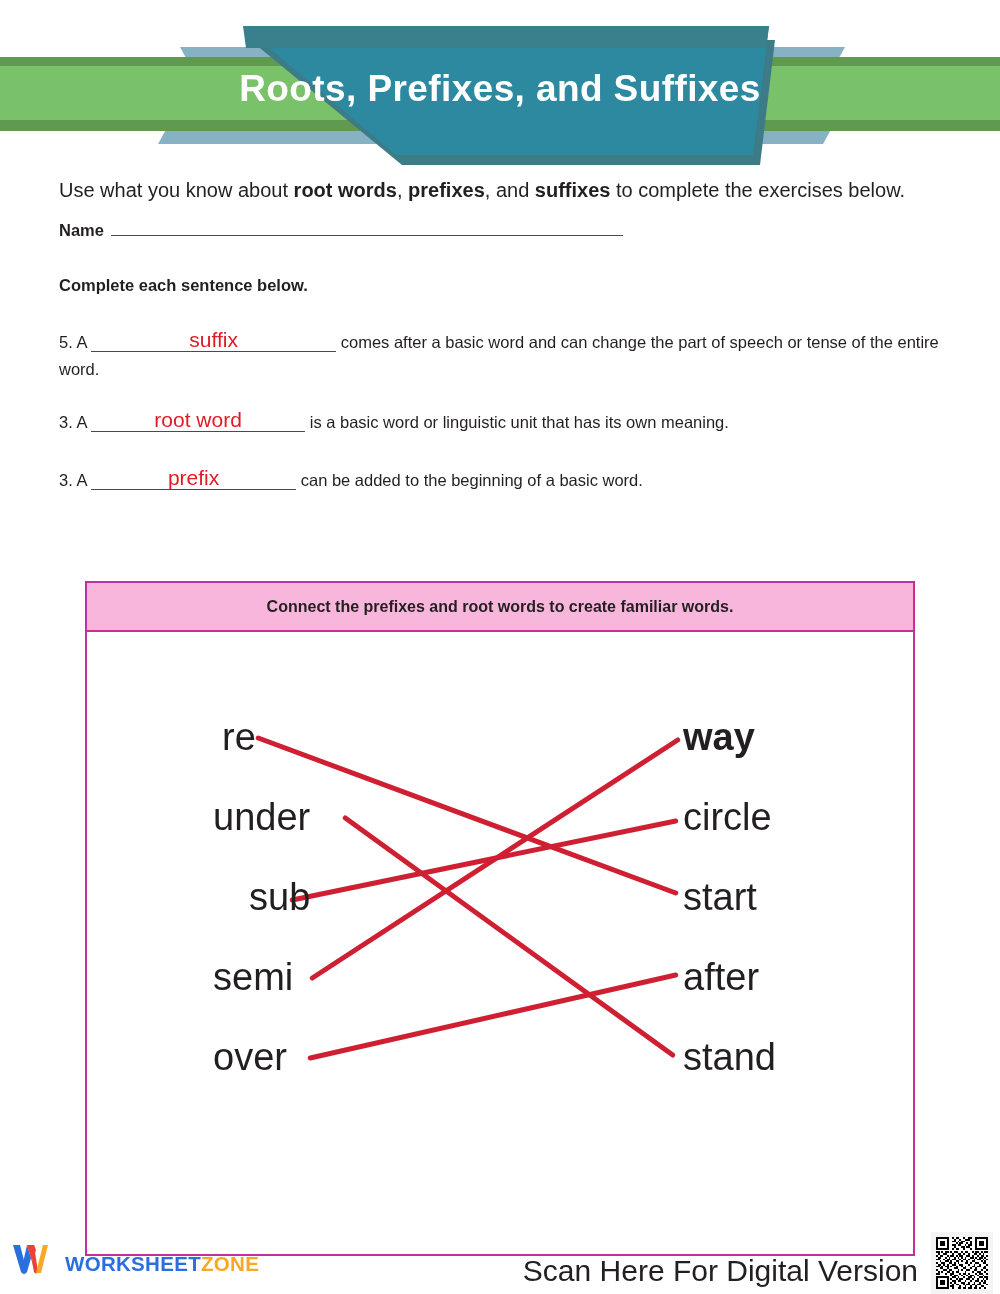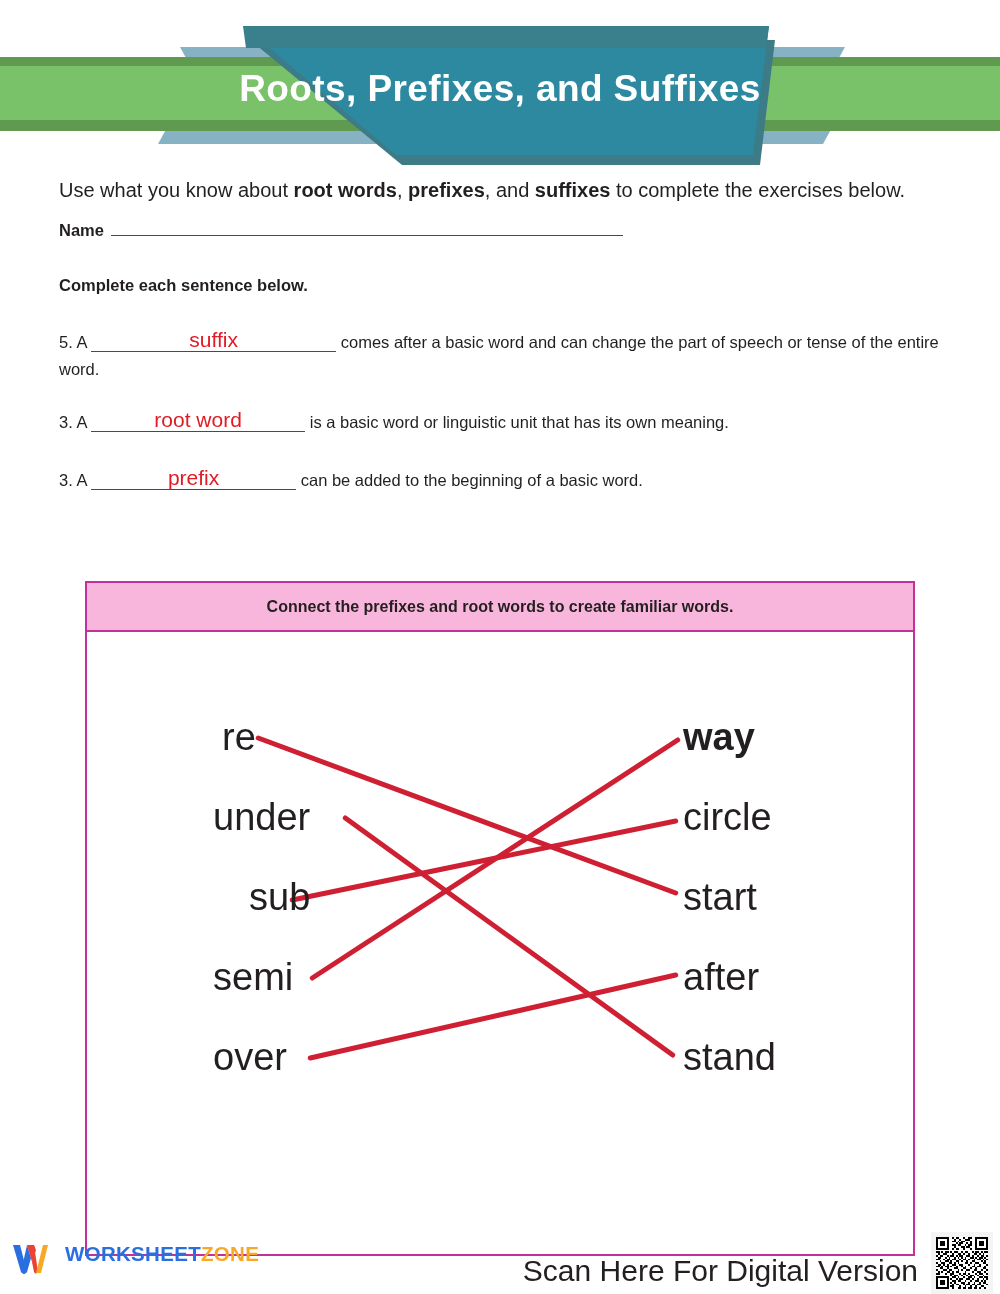--- a/index.html
+++ b/index.html
@@ -165,21 +165,21 @@
     left: 0;
     top: 1232px;
     width: 1000px;
     height: 62px;
   }
   .brand {
     position: absolute;
     left: 10px;
     top: 10px;
     display: flex;
-    align-items: flex-start;
+    align-items: flex-end;
     gap: 9px;
   }
   .brand-mark { width: 46px; height: 34px; display: block; }
   .brand-text {
     font-size: 20.5px;
     font-weight: bold;
     letter-spacing: 0.3px;
   }
   .brand-text .ws { color: #2a6fe0; }
   .brand-text .zn { color: #f9a826; }

